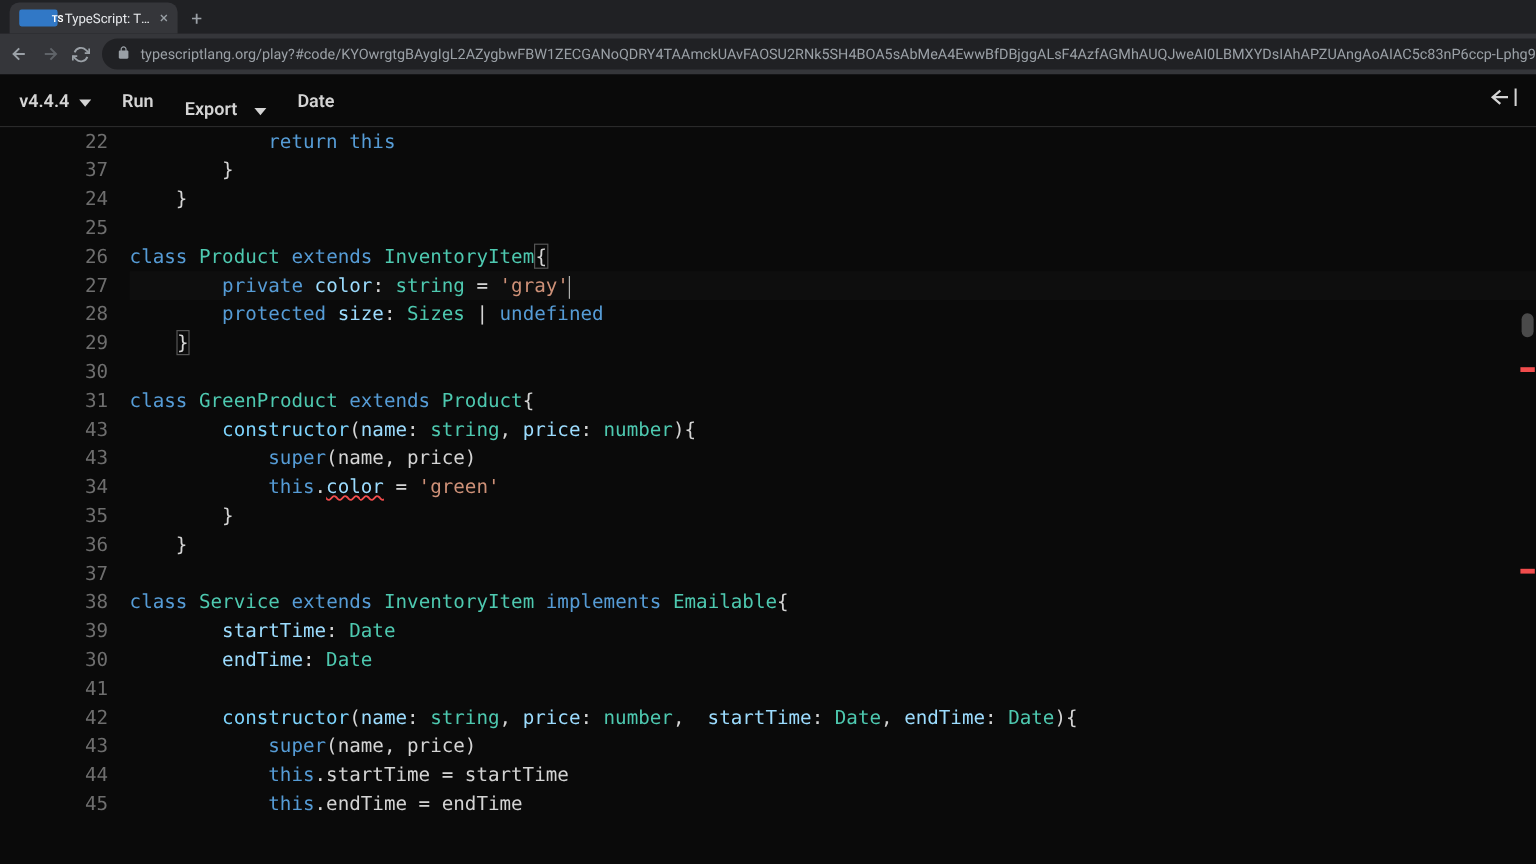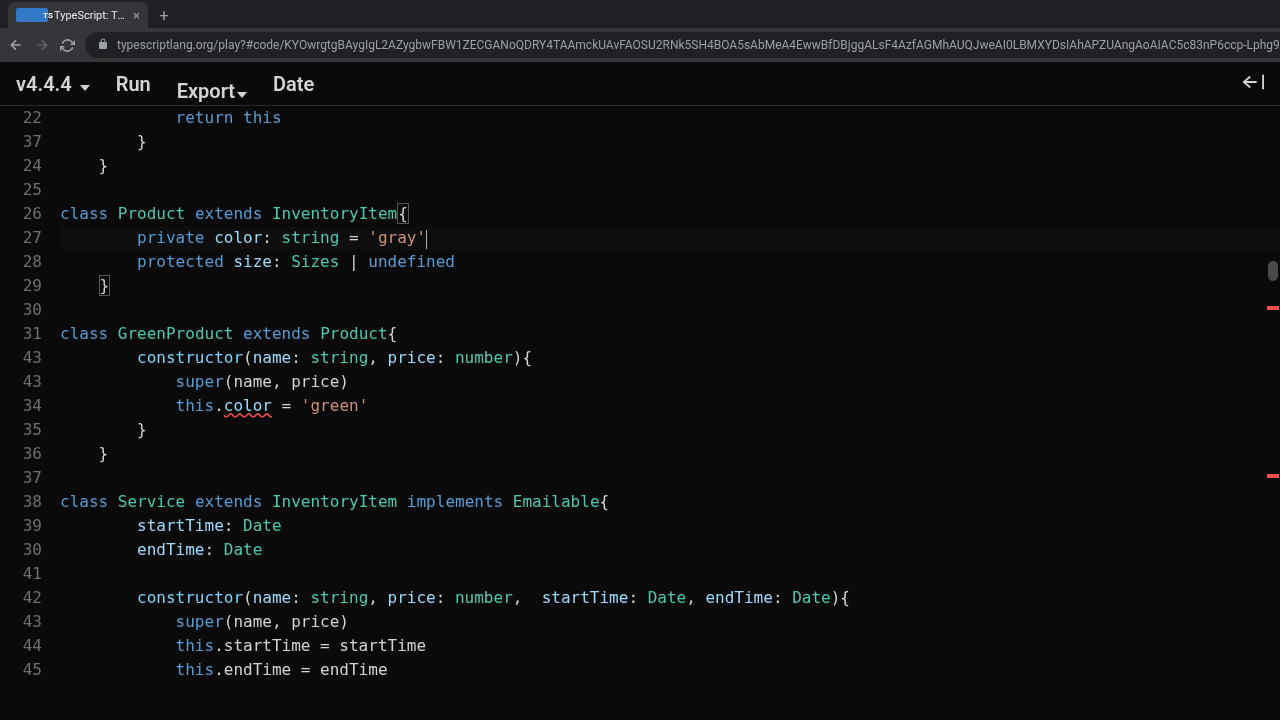--- a/index.html
+++ b/index.html
@@ -80,41 +80,42 @@
 
 
 .pg-toolbar {
   height: 44px;
   background: #0a0a0a;
   border-bottom: 1px solid #2a2a2a;
   display: flex;
   align-items: center;
   padding: 0 16px;
   gap: 26px;
-  font-size: 20px;
+  font-size: 15px;
   font-weight: 600;
   color: #d4d4d4;
 }
 .pg-version { display: flex; align-items: center; gap: 6px; cursor: pointer; }
 .pg-btn { cursor: pointer; }
-.pg-export { display: flex; gap: 0; margin-top: 14px; }
+.pg-export { display: flex; gap: 12px; margin-top: 14px; }
 .pg-spacer { flex: 1; }
 .pg-collapse { cursor: pointer; font-size: 18px; }
 
 
 .editor-area {
   display: flex;
   height: calc(720px - 28px - 34px - 44px);
   background: #0a0a0a;
   position: relative;
 }
 .editor-scroll {
   flex: 1;
   overflow: hidden;
   position: relative;
+  margin-left: 48px;
 }
 .editor-content {
   display: flex;
   font-family: "SF Mono", Menlo, Monaco, Consolas, monospace;
   font-size: 16px;
   line-height: 24px;
 }
 .gutter {
   width: 60px;
   text-align: right;

